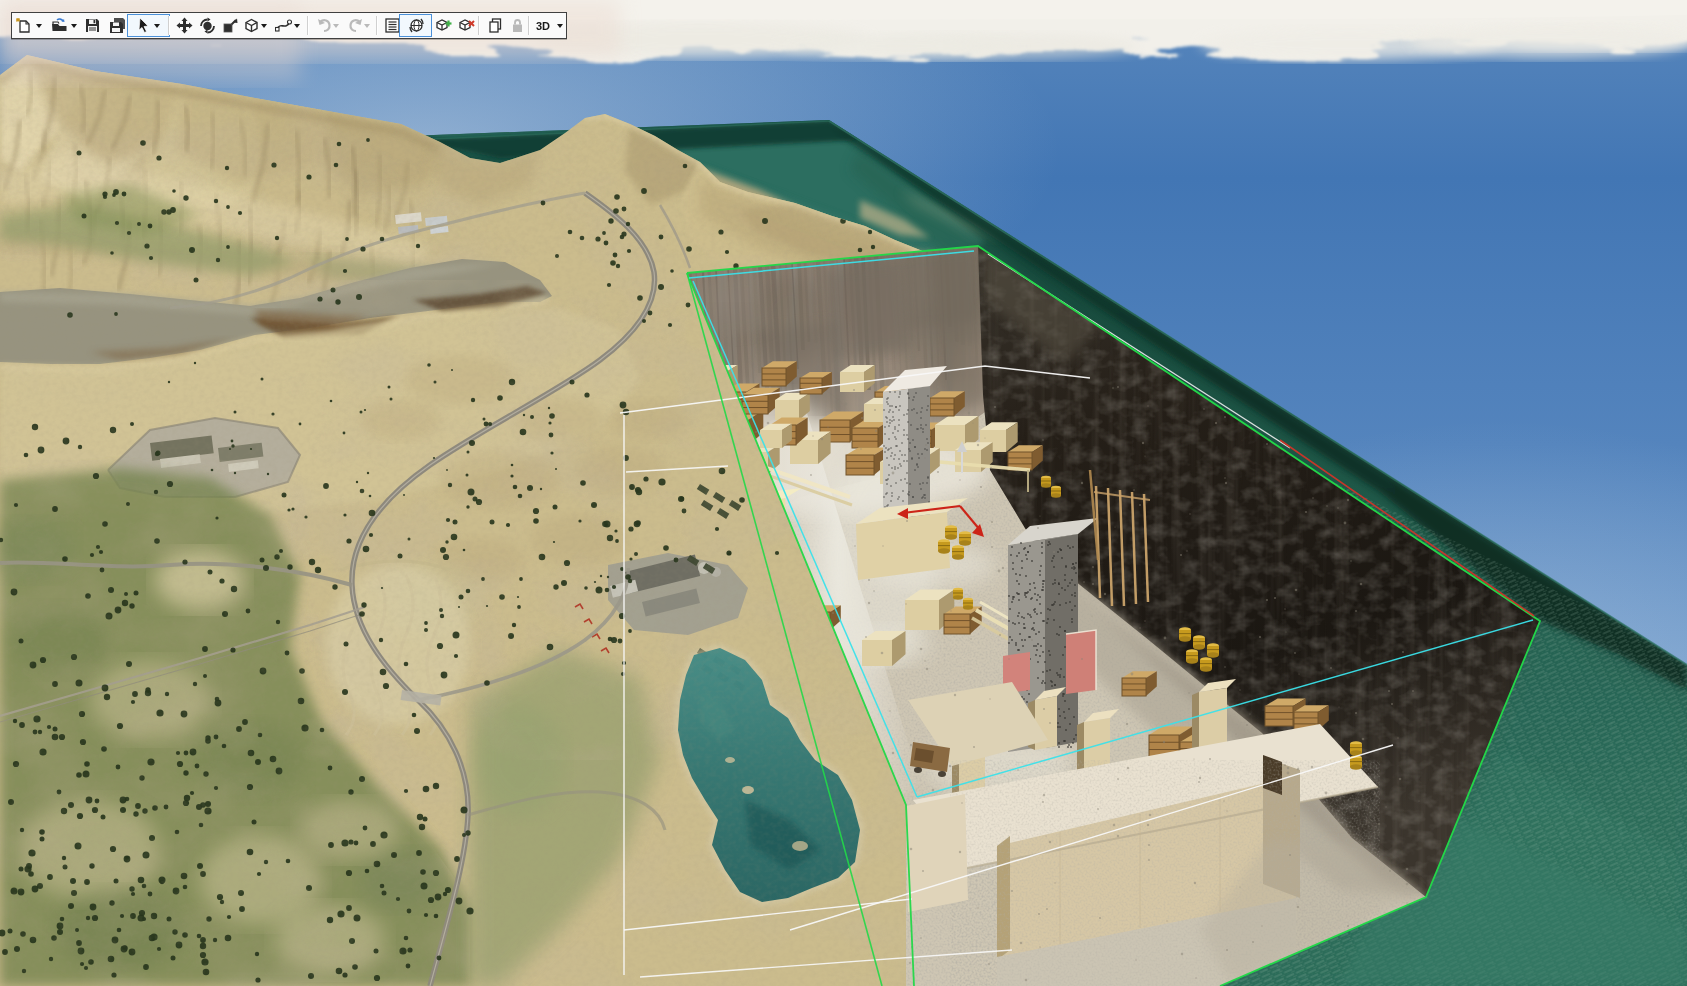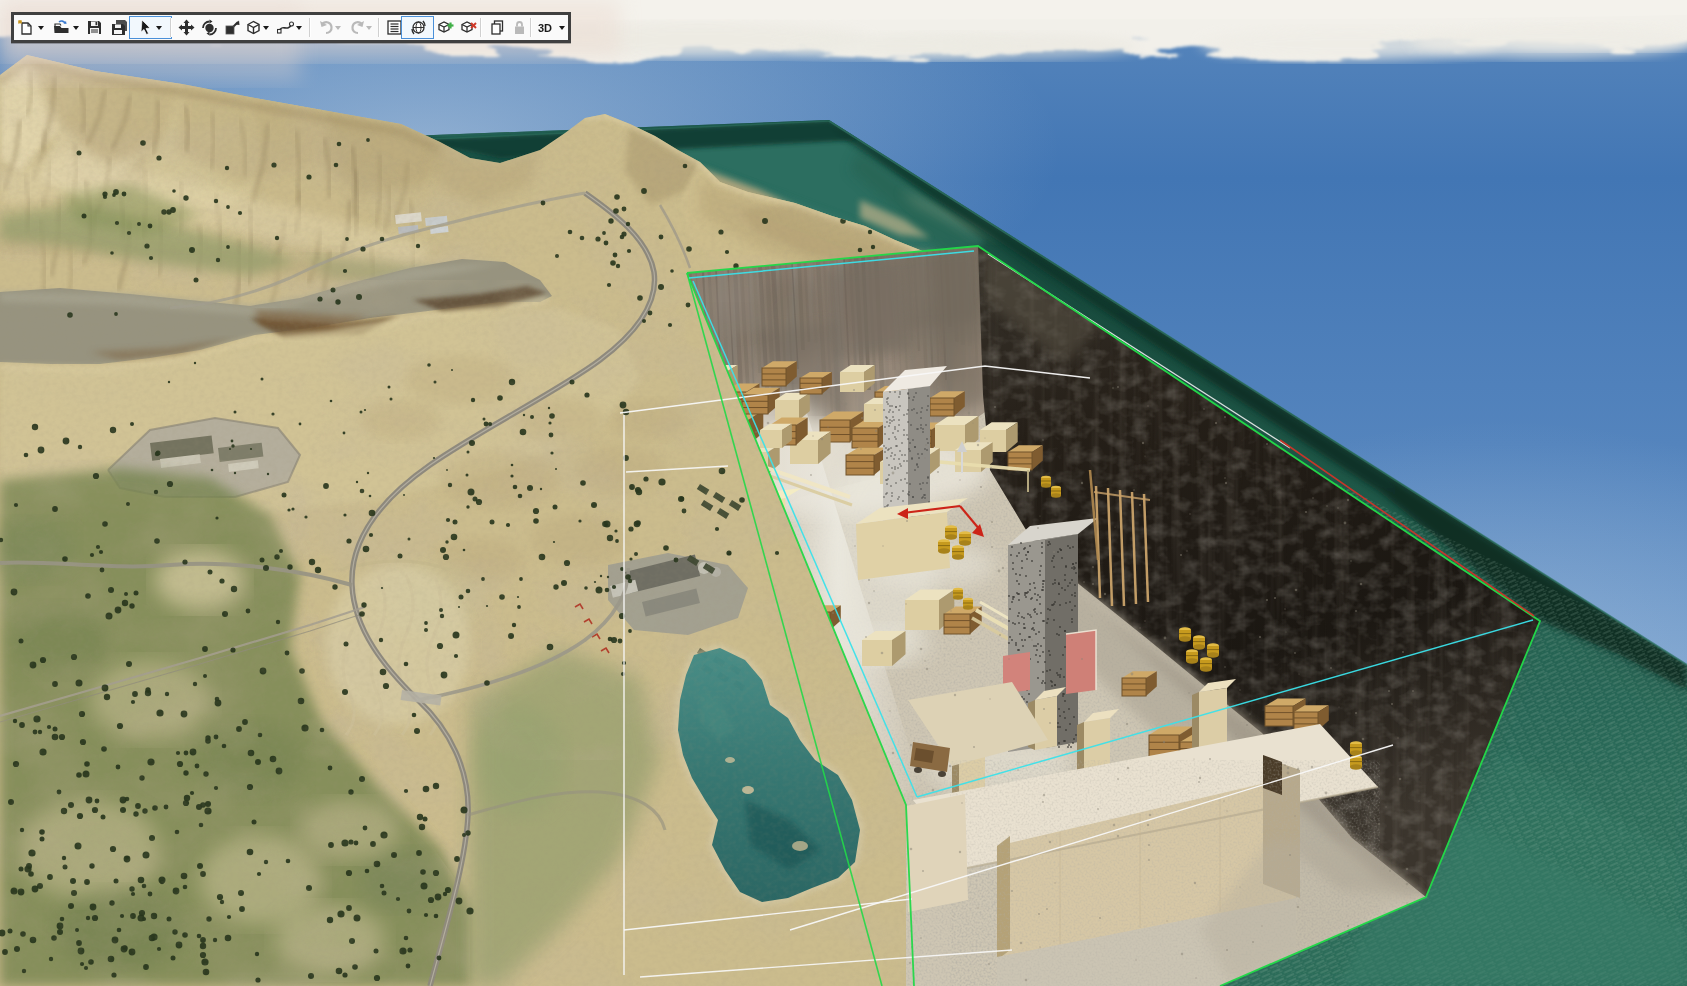--- a/index.html
+++ b/index.html
@@ -1,15 +1,15 @@
 <!DOCTYPE html>
 <html><head><meta charset="utf-8"><style>
 html,body{margin:0;padding:0;background:#5a88bd;}
 #page{position:relative;width:1687px;height:986px;overflow:hidden;font-family:"Liberation Sans",sans-serif;}
-#toolbar{position:absolute;left:11px;top:12px;width:554px;height:25px;background:#fafafa;border:3px solid #404040;box-shadow:0 1px 0 rgba(0,0,0,0.25);}
+#toolbar{position:absolute;left:11px;top:12px;width:554px;height:25px;background:#fafafa;border:1px solid #404040;box-shadow:0 1px 0 rgba(0,0,0,0.25);}
 #toolbar .ic{position:absolute;top:4px;}
 #toolbar .sep{position:absolute;top:3px;width:1px;height:19px;background:#d0d0d0;border-right:1px solid #fff;}
 #toolbar .dd{position:absolute;top:11px;width:0;height:0;border-left:3.5px solid transparent;border-right:3.5px solid transparent;border-top:4px solid #1a1a1a;}
 #toolbar .dd.ddg{border-top-color:#b9b9b9;}
 #toolbar .sel{position:absolute;top:1px;height:21px;border:1px solid #4a90d9;background:#f2f8fd;}
 </style></head><body>
 <div id="page">
 <svg width="1687" height="986" viewBox="0 0 1687 986">
 
 <defs>

